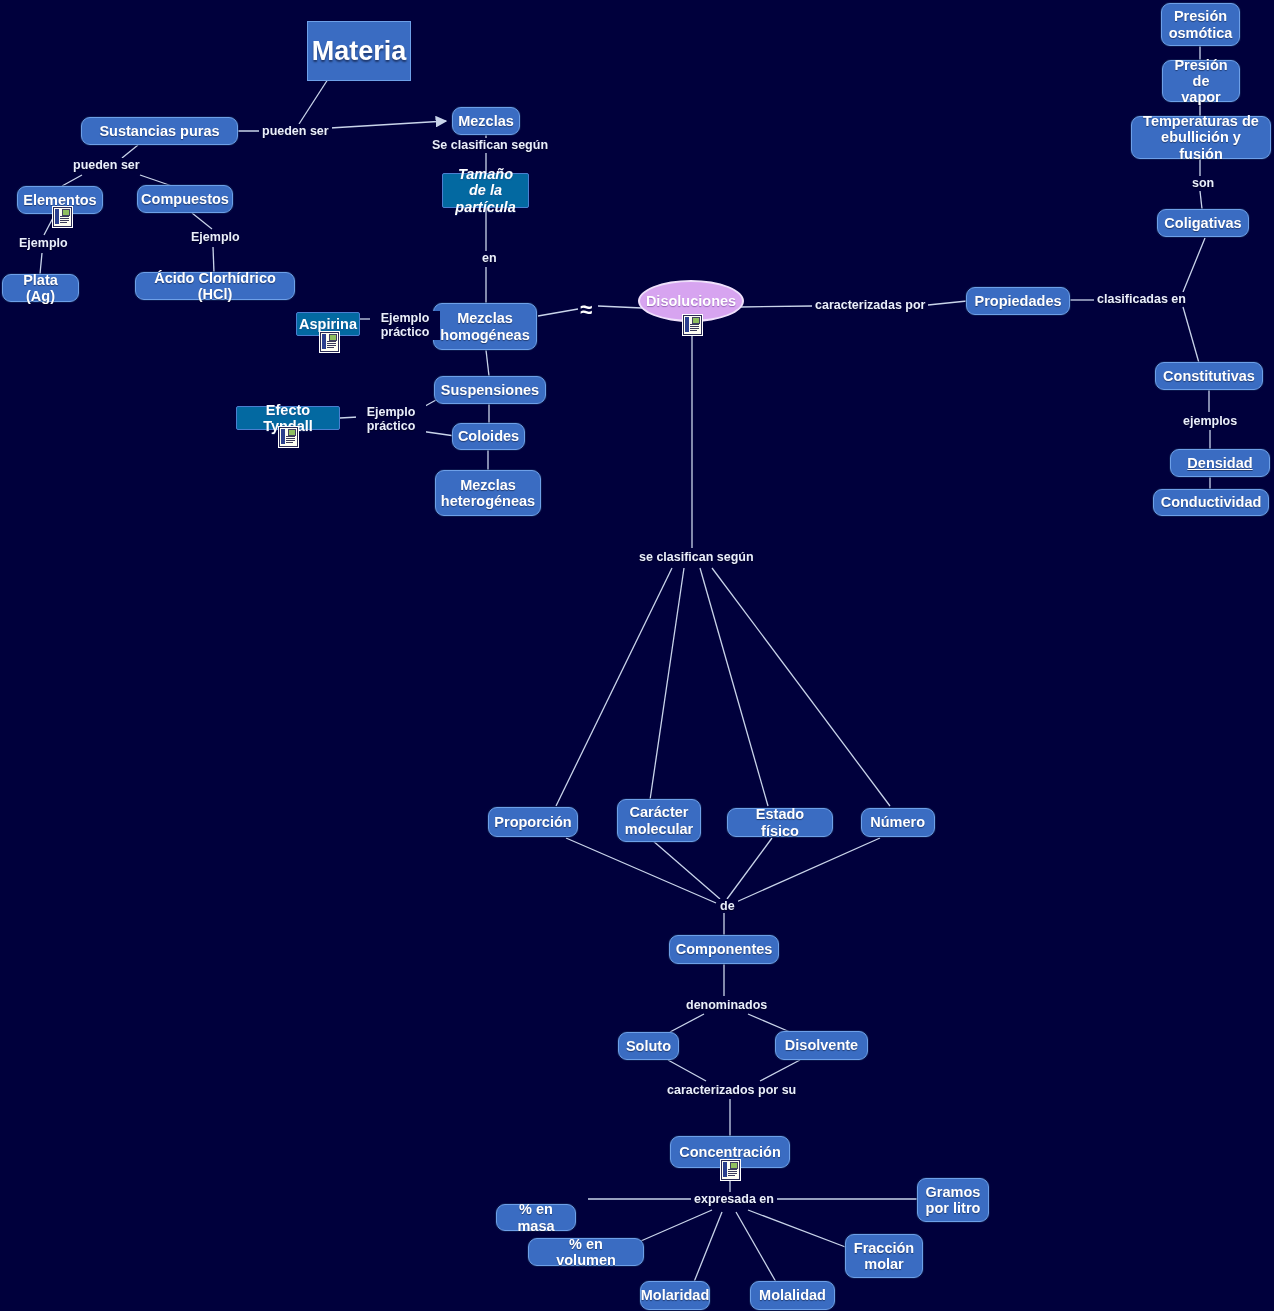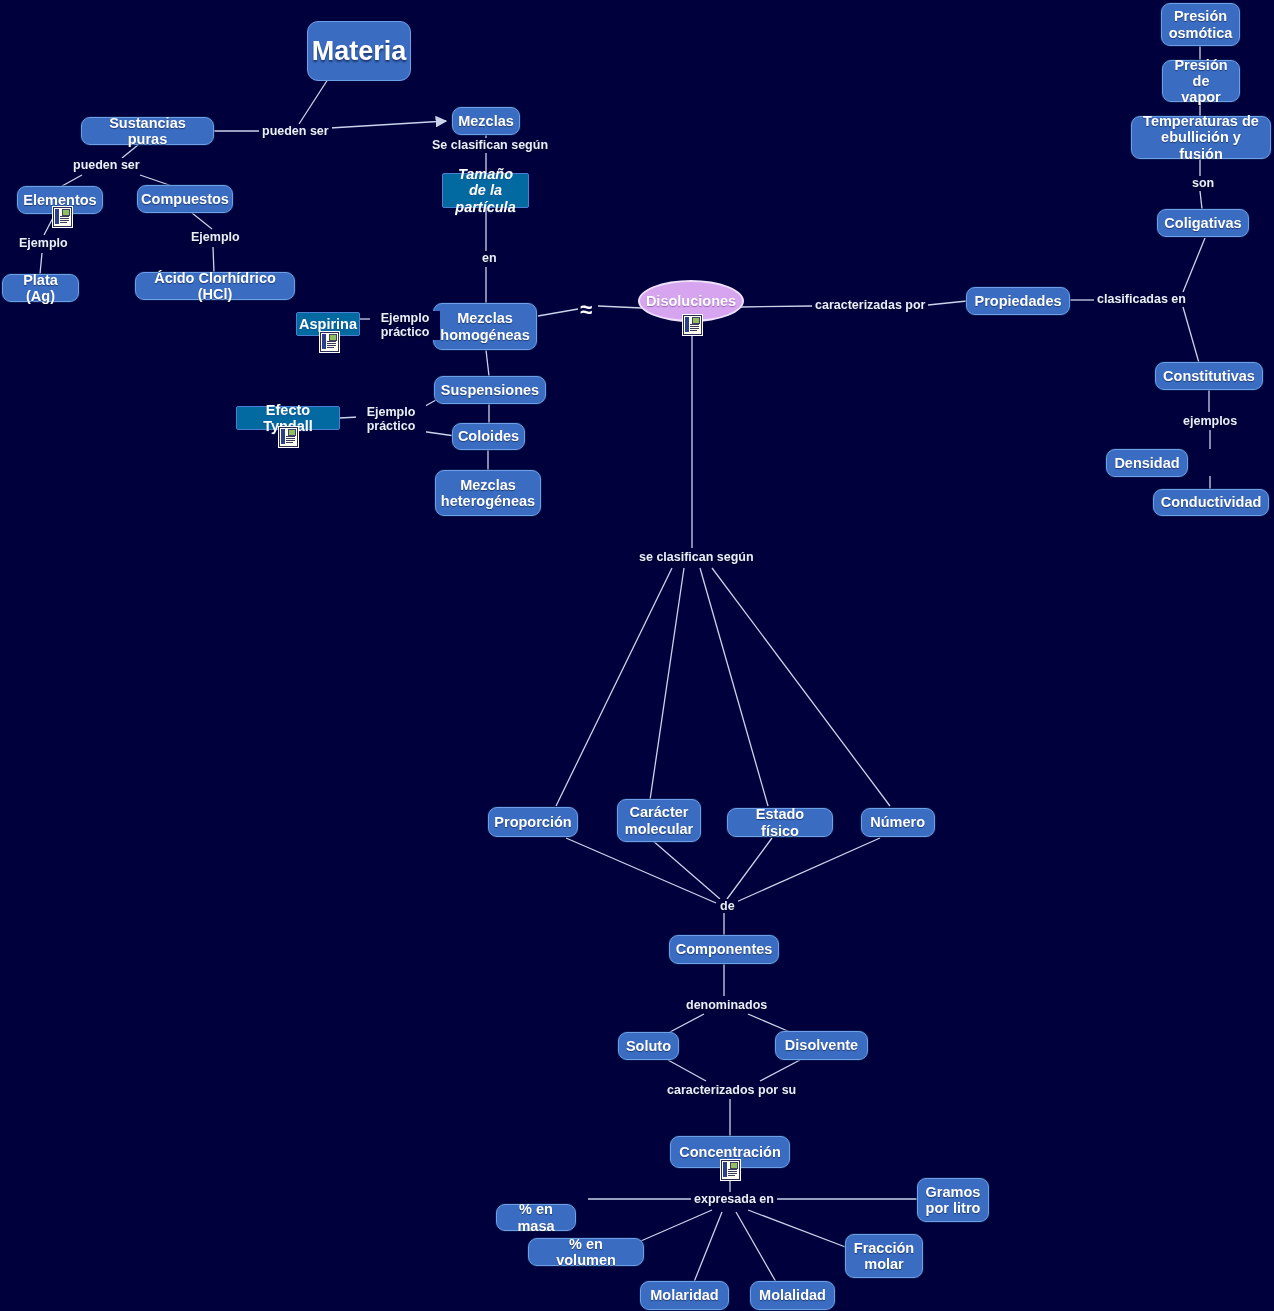--- a/index.html
+++ b/index.html
@@ -50,21 +50,21 @@
     background:#d7a4f0;
     border:2px solid #efe0fb;
     border-radius:50%;
     font-size:14.5px;
     color:#ffffff;
     text-shadow:0 1px 1px rgba(90,40,130,.5);
   }
   .node.title{
     background:#3a6cc2;
     border:1px solid #6ea0e8;
-    border-radius:11px;
+    border-radius:0;
     font-size:27px;
     padding:4px 14px;
     text-shadow:0 2px 2px rgba(0,0,20,.5);
   }
 
   
   .lab{
     position:absolute;
     color:#e9eefb;
     font-size:12.5px;
@@ -220,21 +220,21 @@
       <path d="M736,1212 L776,1282"></path>
       <path d="M748,1210 L848,1248"></path>
       <path d="M772,1199 L918,1199"></path>
     </g>
   </svg>
 
   <div class="node title" style="left:307px;top:21px;width:104px;height:60px;">
     <span>Materia</span>
   </div>
 
-  <div class="node box" style="left:81px;top:117px;width:133px;height:28px;">
+  <div class="node box" style="left:81px;top:117px;width:157px;height:28px;">
     <span>Sustancias puras</span>
   </div>
 
   <div class="node box" style="left:452px;top:107px;width:68px;height:28px;">
     <span>Mezclas</span>
   </div>
 
   <div class="node box" style="left:17px;top:186px;width:86px;height:28px;">
     <span>Elementos</span>
   </div>
@@ -332,21 +332,21 @@
   </div>
 
   <div class="node box" style="left:1157px;top:209px;width:92px;height:28px;">
     <span>Coligativas</span>
   </div>
 
   <div class="node box" style="left:1155px;top:362px;width:108px;height:28px;">
     <span>Constitutivas</span>
   </div>
 
-  <div class="node box" style="left:1106px;top:449px;width:82px;height:28px;">
+  <div class="node box" style="left:1170px;top:449px;width:100px;height:28px;text-decoration:underline;">
     <span>Densidad</span>
   </div>
 
   <div class="node box" style="left:1153px;top:489px;width:116px;height:27px;">
     <span>Conductividad</span>
   </div>
 
   <div class="node box" style="left:488px;top:807px;width:90px;height:30px;">
     <span>Proporción</span>
   </div>
@@ -388,21 +388,21 @@
   </div>
 
   <div class="node box" style="left:496px;top:1204px;width:80px;height:27px;">
     <span>% en masa</span>
   </div>
 
   <div class="node box" style="left:528px;top:1238px;width:116px;height:28px;">
     <span>% en volumen</span>
   </div>
 
-  <div class="node box" style="left:640px;top:1281px;width:89px;height:29px;">
+  <div class="node box" style="left:640px;top:1281px;width:70px;height:29px;">
     <span>Molaridad</span>
   </div>
 
   <div class="node box" style="left:750px;top:1281px;width:85px;height:29px;">
     <span>Molalidad</span>
   </div>
 
   <div class="node box" style="left:845px;top:1234px;width:78px;height:44px;">
     <span>Fracción molar</span>
   </div>

